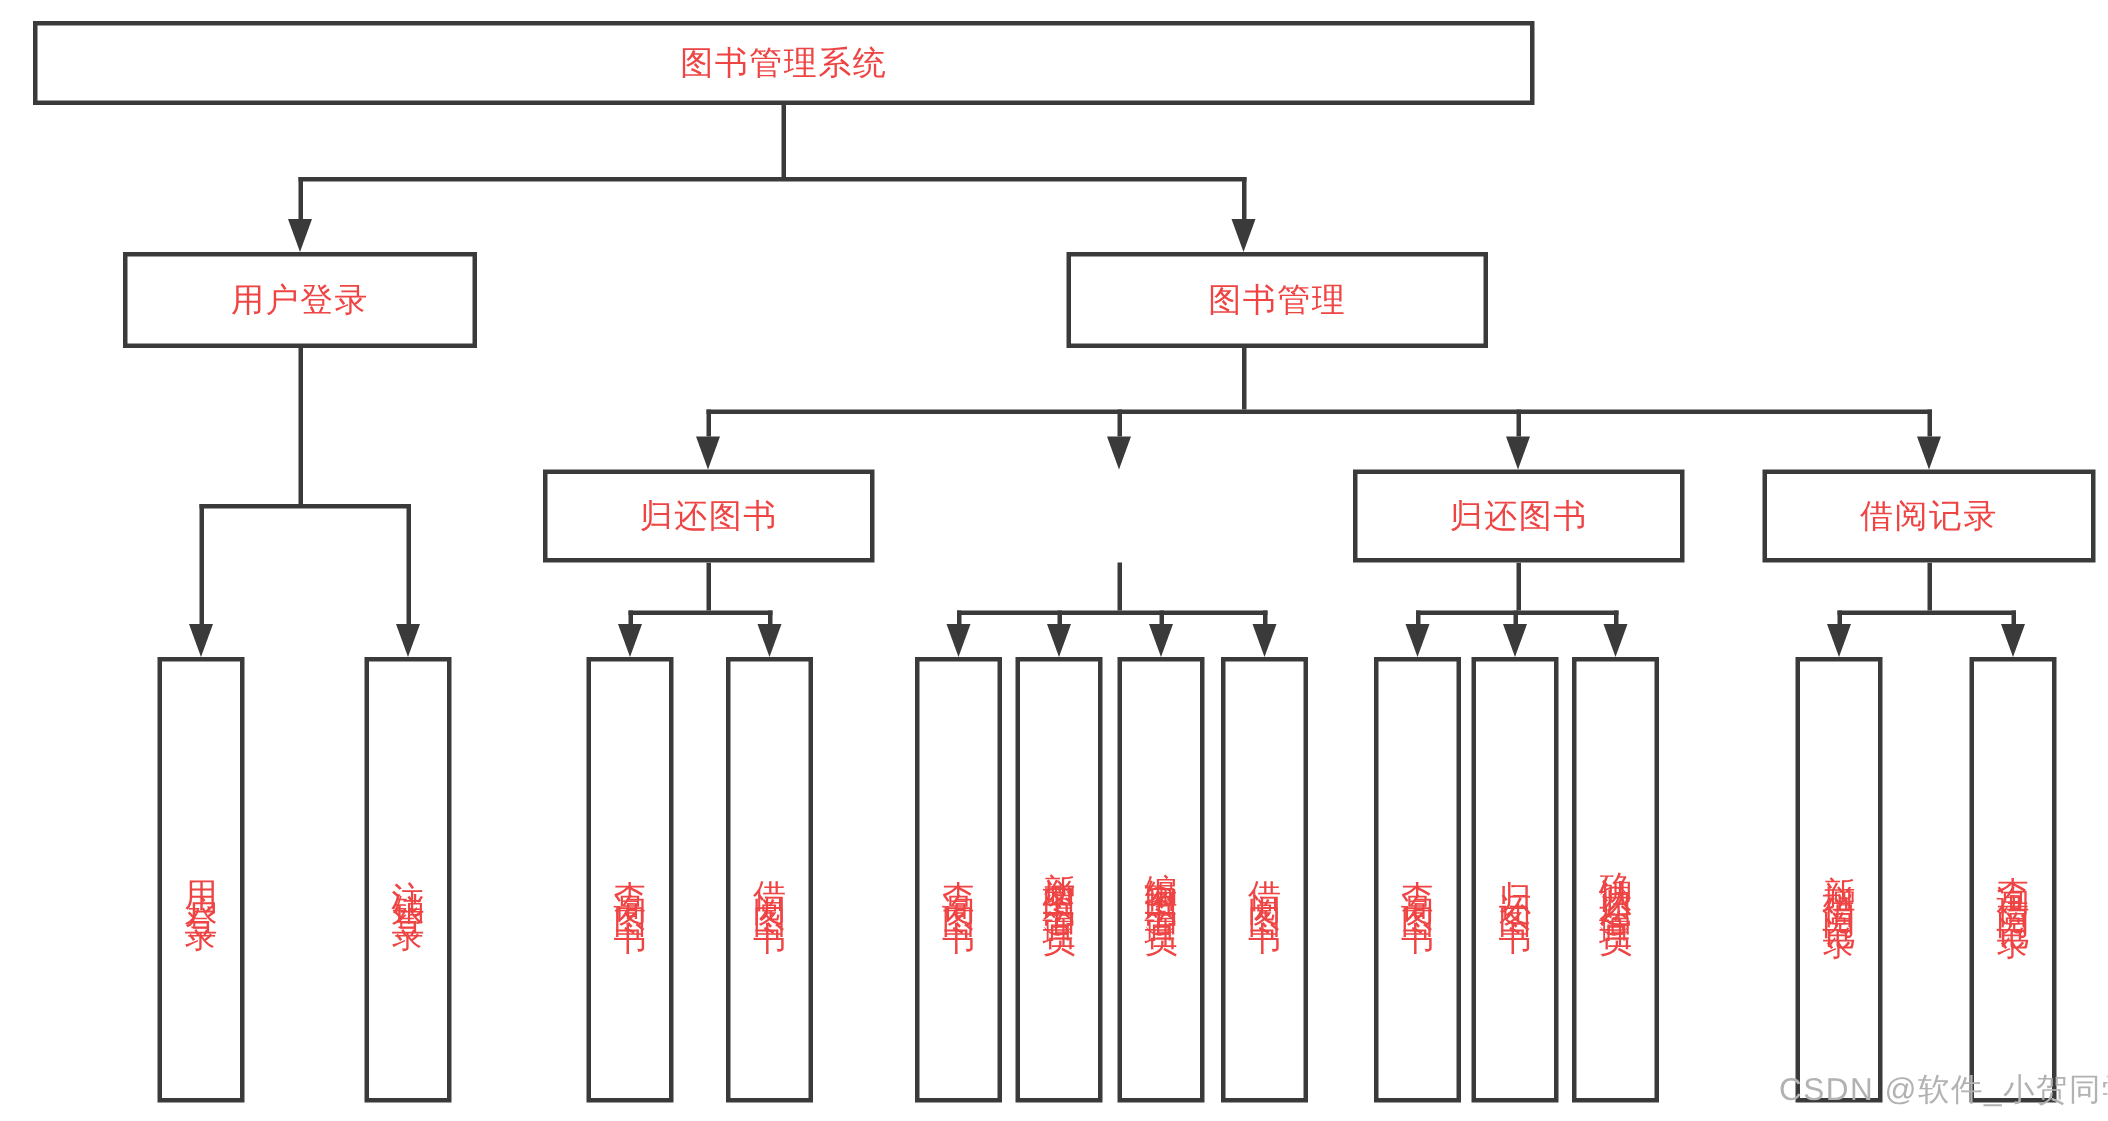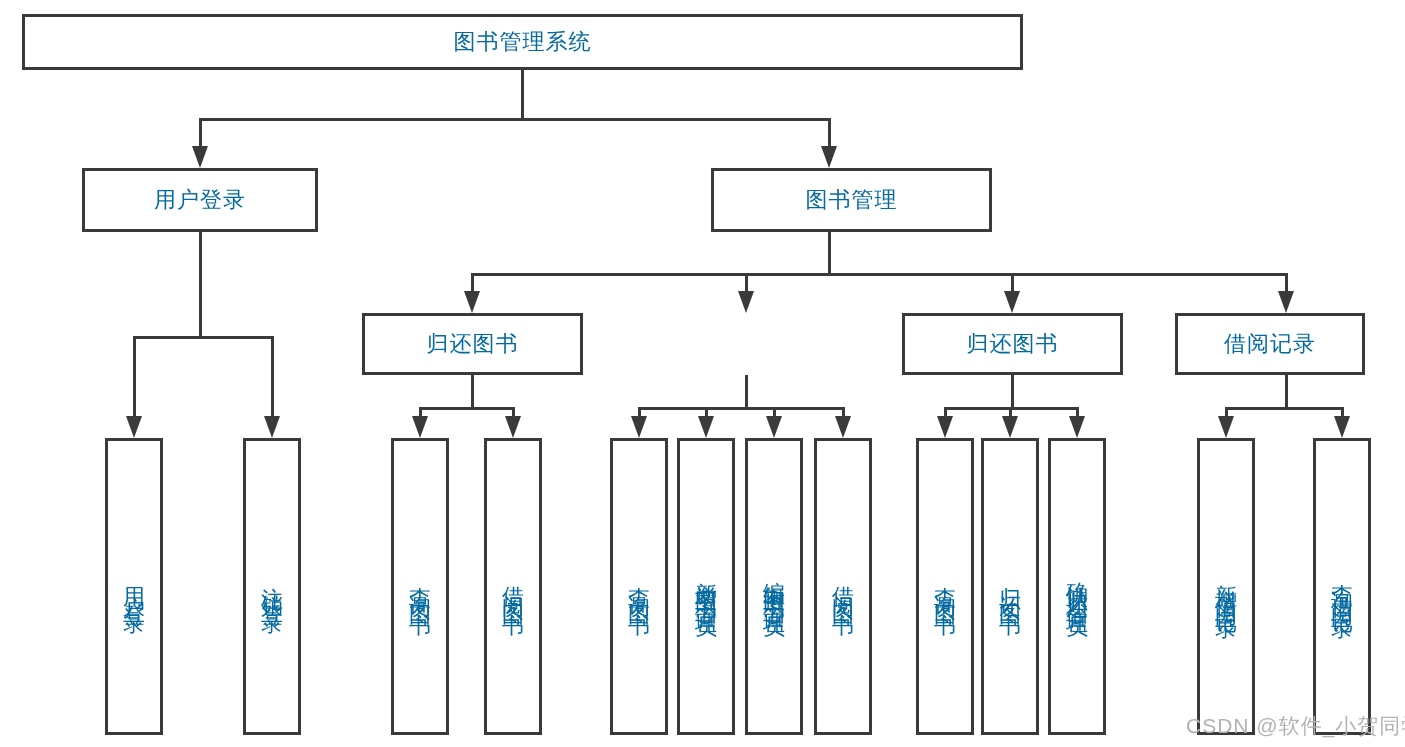--- a/index.html
+++ b/index.html
@@ -6,21 +6,21 @@
   body {
     width: 1405px; height: 747px; position: relative; overflow: hidden;
     font-family: "Liberation Sans", sans-serif;
   }
   #canvas { position: absolute; left: 0; top: 0; width: 1405px; height: 747px; }
 
   .box {
     position: absolute; box-sizing: border-box;
     background: #ffffff; border: 3px solid #3a3a3a;
     display: flex; align-items: center; justify-content: center;
-    color: #0369a1; font-size: 22px; letter-spacing: 1px;
+    color: #ef4444; font-size: 22px; letter-spacing: 1px;
     z-index: 2; white-space: nowrap;
   }
   .leaf {
     writing-mode: vertical-rl; text-orientation: mixed;
     letter-spacing: 9px; white-space: normal;
   }
   .vl, .hl { position: absolute; background: #3a3a3a; z-index: 1; }
   .vl { width: 3px; }
   .hl { height: 3px; }
   .ah {
@@ -64,21 +64,21 @@
   <div class="ah" style="left:464px; top:291px;"></div>
   <div class="vl" style="left:744.5px; top:273px; height:18px;"></div>
   <div class="ah" style="left:738px; top:291px;"></div>
   <div class="vl" style="left:1010.5px; top:273px; height:18px;"></div>
   <div class="ah" style="left:1004px; top:291px;"></div>
   <div class="vl" style="left:1284.5px; top:273px; height:18px;"></div>
   <div class="ah" style="left:1278px; top:291px;"></div>
 
   <div class="box" style="left:362px; top:313px; width:221px; height:62px;">归还图书</div>
   <div class="box" style="left:902px; top:313px; width:221px; height:62px;">归还图书</div>
-  <div class="box" style="left:1175px; top:313px; width:190px; height:62px;">借阅记录</div>
+  <div class="box" style="left:1175px; top:313px; width:222px; height:62px;">借阅记录</div>
 
   <div class="vl" style="left:470.5px; top:375px; height:32px;"></div>
   <div class="hl" style="left:418.5px; top:407px; width:96px;"></div>
   <div class="vl" style="left:418.5px; top:407px; height:9px;"></div>
   <div class="ah" style="left:412px; top:416px;"></div>
   <div class="vl" style="left:511.5px; top:407px; height:9px;"></div>
   <div class="ah" style="left:505px; top:416px;"></div>
 
   <div class="vl" style="left:744.5px; top:375px; height:32px;"></div>
   <div class="hl" style="left:637.5px; top:407px; width:207px;"></div>

